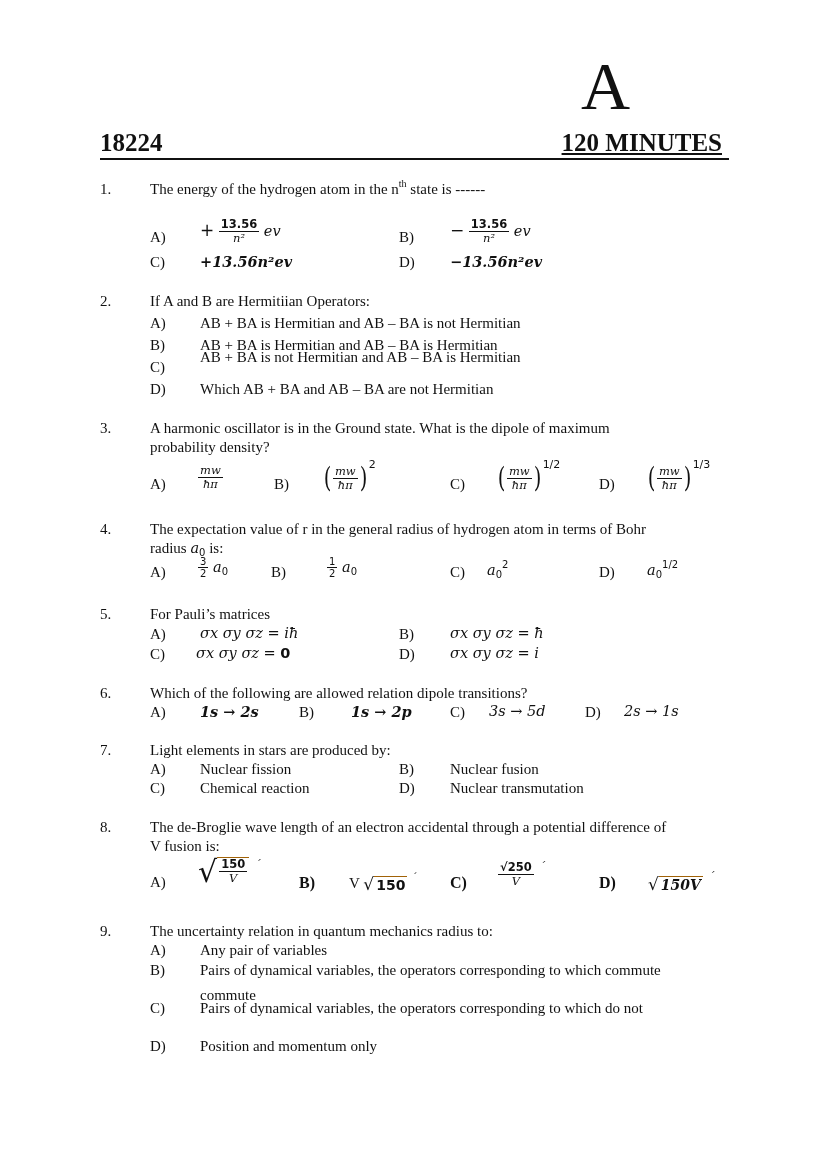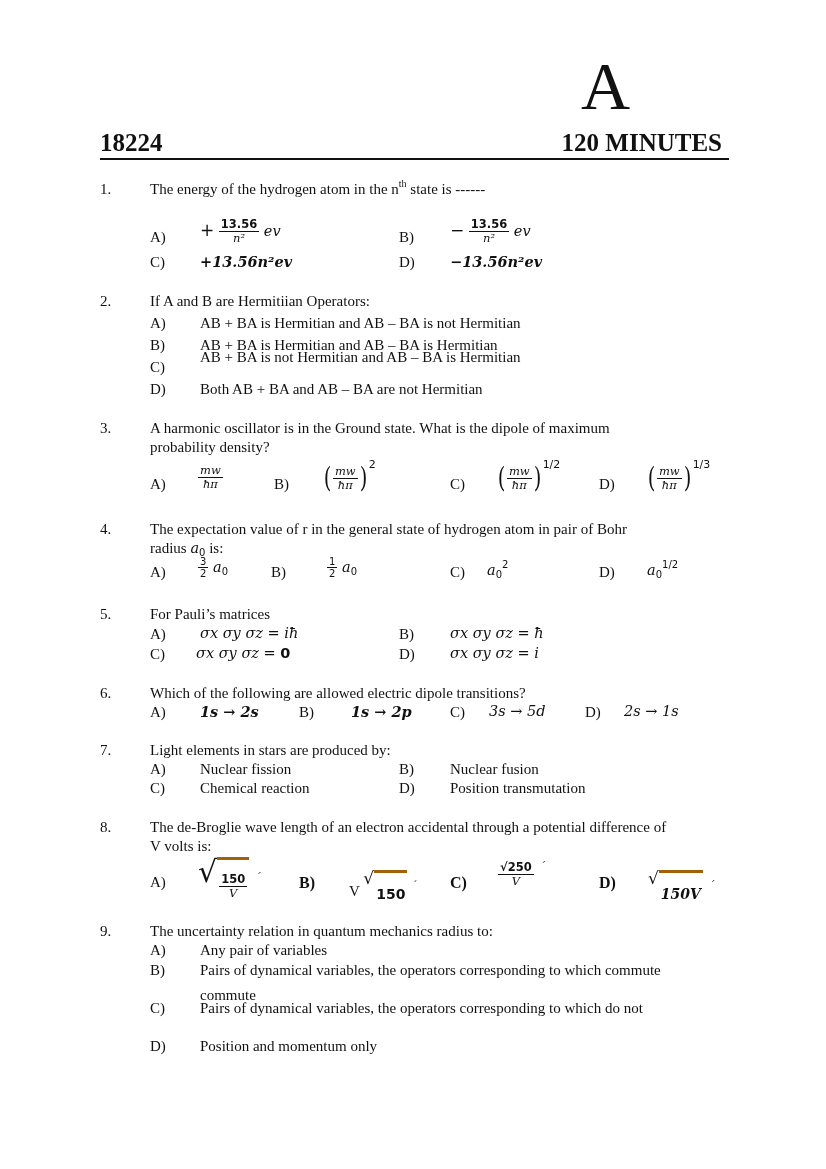--- a/index.html
+++ b/index.html
@@ -4,40 +4,40 @@
   <style>
     html, body { margin: 0; padding: 0; background: #ffffff; }
     body {
       width: 826px; height: 1169px; position: relative; overflow: hidden;
       font-family: "Liberation Serif", "DejaVu Serif", serif;
       color: #111111;
     }
     .abs { position: absolute; white-space: nowrap; }
     .set-letter { left: 581px; top: 52px; font-size: 68px; line-height: 68px; }
     .paper-code { left: 100px; top: 128px; font-size: 25px; font-weight: bold; line-height: 30px; }
-    .duration { right: 104px; top: 128px; font-size: 25px; font-weight: bold; line-height: 30px; }
+    .duration { right: 104px; top: 128px; font-size: 25px; font-weight: bold; line-height: 30px; text-decoration: underline; }
     .rule { left: 100px; top: 158px; width: 629px; height: 2px; background: #111; }
 
     .txt { font-size: 15px; line-height: 19px; }
     .num { left: 100px; }
     .stem { left: 150px; }
     .lbl { font-size: 15px; line-height: 19px; }
     .math { font-family: "DejaVu Serif", serif; font-style: italic; font-size: 14.5px; }
     .mb { font-weight: bold; }
     .frac { display: inline-flex; flex-direction: column; align-items: center; vertical-align: middle; font-size: 11.5px; line-height: 13px; }
     .frac .n { border-bottom: 1px solid #111; padding: 0 2px; }
     .frac .d { padding: 0 2px; }
     .paren { font-size: 28px; font-style: normal; font-weight: 200; vertical-align: middle; line-height: 30px; transform: scaleX(0.7); display: inline-block; }
     .pw { font-size: 11px; vertical-align: 14px; font-style: normal; font-family: "DejaVu Sans", sans-serif; }
     sup.s { font-size: 10px; vertical-align: 7px; line-height: 0; }
     sub.s { font-size: 10px; vertical-align: -3px; line-height: 0; }
     .sans { font-family: "DejaVu Sans", sans-serif; font-style: normal; }
     .sqrt { display: inline-flex; align-items: stretch; vertical-align: middle; }
     .sqrt .rad { font-size: 22px; font-style: normal; line-height: 1; }
-    .sqrt .body { border-top: 3px solid #a16207; padding: 13px 2px; }
+    .sqrt .body { border-top: 1px solid #a16207; padding: 0 2px; }
     .tick { font-size: 11px; vertical-align: 8px; margin-left: 6px; }
   </style>
 </head>
 <body>
 
 <div class="abs set-letter">A</div>
 <div class="abs paper-code">18224</div>
 <div class="abs duration">120 MINUTES</div>
 <div class="abs rule"></div>
 
@@ -73,21 +73,21 @@
 <div>
   <div class="abs txt num" style="top:292px">2.</div>
   <div class="abs txt stem" style="top:292px">If A and B are Hermitiian Operators:</div>
   <div class="abs lbl" style="left:150px;top:314px">A)</div>
   <div class="abs txt" style="left:200px;top:314px">AB + BA is Hermitian and AB – BA is not Hermitian</div>
   <div class="abs lbl" style="left:150px;top:336px">B)</div>
   <div class="abs txt" style="left:200px;top:336px">AB + BA is Hermitian and AB – BA is Hermitian</div>
   <div class="abs lbl" style="left:150px;top:358px">C)</div>
   <div class="abs txt" style="left:200px;top:348px">AB + BA is not Hermitian and AB – BA is Hermitian</div>
   <div class="abs lbl" style="left:150px;top:380px">D)</div>
-  <div class="abs txt" style="left:200px;top:380px">Both AB + BA and AB – BA are not Hermitian</div>
+  <div class="abs txt" style="left:200px;top:380px">Which AB + BA and AB – BA are not Hermitian</div>
 </div>
 
 <div>
   <div class="abs txt num" style="top:419px">3.</div>
   <div class="abs txt stem" style="top:419px">A harmonic oscillator is in the Ground state. What is the dipole of maximum</div>
   <div class="abs txt stem" style="top:438px">probability density?</div>
 
   <div class="abs lbl" style="left:150px;top:475px">A)</div>
   <div class="abs math" style="left:198px;top:464px">
     <span class="frac">
@@ -116,21 +116,21 @@
   <div class="abs math" style="left:646px;top:458px">
     <span class="paren">(</span><span class="frac">
         <span class="n">mw</span>
         <span class="d">ħπ</span>
       </span><span class="paren">)</span><span class="pw">1/3</span>
   </div>
 </div>
 
 <div>
   <div class="abs txt num" style="top:520px">4.</div>
-  <div class="abs txt stem" style="top:520px">The expectation value of r in the general state of hydrogen atom in pair of Bohr</div>
+  <div class="abs txt stem" style="top:520px">The expectation value of r in the general radius of hydrogen atom in terms of Bohr</div>
   <div class="abs txt stem" style="top:539px">
     <span>radius </span><span class="math">a</span><sub class="s sans">0</sub><span> is:</span>
   </div>
 
   <div class="abs lbl" style="left:150px;top:563px">A)</div>
   <div class="abs math" style="left:198px;top:556px">
     <span class="frac sans" style="font-size:10px;line-height:11px">
         <span class="n">3</span>
         <span class="d">2</span>
       </span>
@@ -165,48 +165,48 @@
   <div class="abs lbl" style="left:399px;top:625px">B)</div>
   <div class="abs math" style="left:450px;top:625px"><span>σx σy σz = </span><span>ħ</span></div>
   <div class="abs lbl" style="left:150px;top:645px">C)</div>
   <div class="abs math" style="left:196px;top:645px"><span>σx σy σz = </span><span class="mb sans">0</span></div>
   <div class="abs lbl" style="left:399px;top:645px">D)</div>
   <div class="abs math" style="left:450px;top:645px"><span>σx σy σz = </span><span>i</span></div>
 </div>
 
 <div>
   <div class="abs txt num" style="top:684px">6.</div>
-  <div class="abs txt stem" style="top:684px">Which of the following are allowed electric dipole transitions?</div>
+  <div class="abs txt stem" style="top:684px">Which of the following are allowed relation dipole transitions?</div>
   <div class="abs lbl" style="left:150px;top:703px">A)</div>
   <div class="abs math mb" style="left:200px;top:703px">1s → 2s</div>
   <div class="abs lbl" style="left:299px;top:703px">B)</div>
   <div class="abs math mb" style="left:351px;top:703px">1s → 2p</div>
   <div class="abs lbl" style="left:450px;top:703px">C)</div>
   <div class="abs math" style="left:489px;top:703px">3s → 5d</div>
   <div class="abs lbl" style="left:585px;top:703px">D)</div>
   <div class="abs math" style="left:624px;top:703px">2s → 1s</div>
 </div>
 
 <div>
   <div class="abs txt num" style="top:741px">7.</div>
   <div class="abs txt stem" style="top:741px">Light elements in stars are produced by:</div>
   <div class="abs lbl" style="left:150px;top:760px">A)</div>
   <div class="abs txt" style="left:200px;top:760px">Nuclear fission</div>
   <div class="abs lbl" style="left:399px;top:760px">B)</div>
   <div class="abs txt" style="left:450px;top:760px">Nuclear fusion</div>
   <div class="abs lbl" style="left:150px;top:779px">C)</div>
   <div class="abs txt" style="left:200px;top:779px">Chemical reaction</div>
   <div class="abs lbl" style="left:399px;top:779px">D)</div>
-  <div class="abs txt" style="left:450px;top:779px">Position transmutation</div>
+  <div class="abs txt" style="left:450px;top:779px">Nuclear transmutation</div>
 </div>
 
 <div>
   <div class="abs txt num" style="top:818px">8.</div>
   <div class="abs txt stem" style="top:818px">The de-Broglie wave length of an electron accidental through a potential difference of</div>
-  <div class="abs txt stem" style="top:837px">V volts is:</div>
+  <div class="abs txt stem" style="top:837px">V fusion is:</div>
 
   <div class="abs lbl" style="left:150px;top:873px">A)</div>
   <div class="abs math" style="left:198px;top:857px">
     <span class="sqrt">
         <span class="rad" style="font-size:30px">√</span>
         <span class="body"><span class="frac">
             <span class="n sans mb">150</span>
             <span class="d">V</span>
           </span></span>
       </span><span class="tick">´</span>

